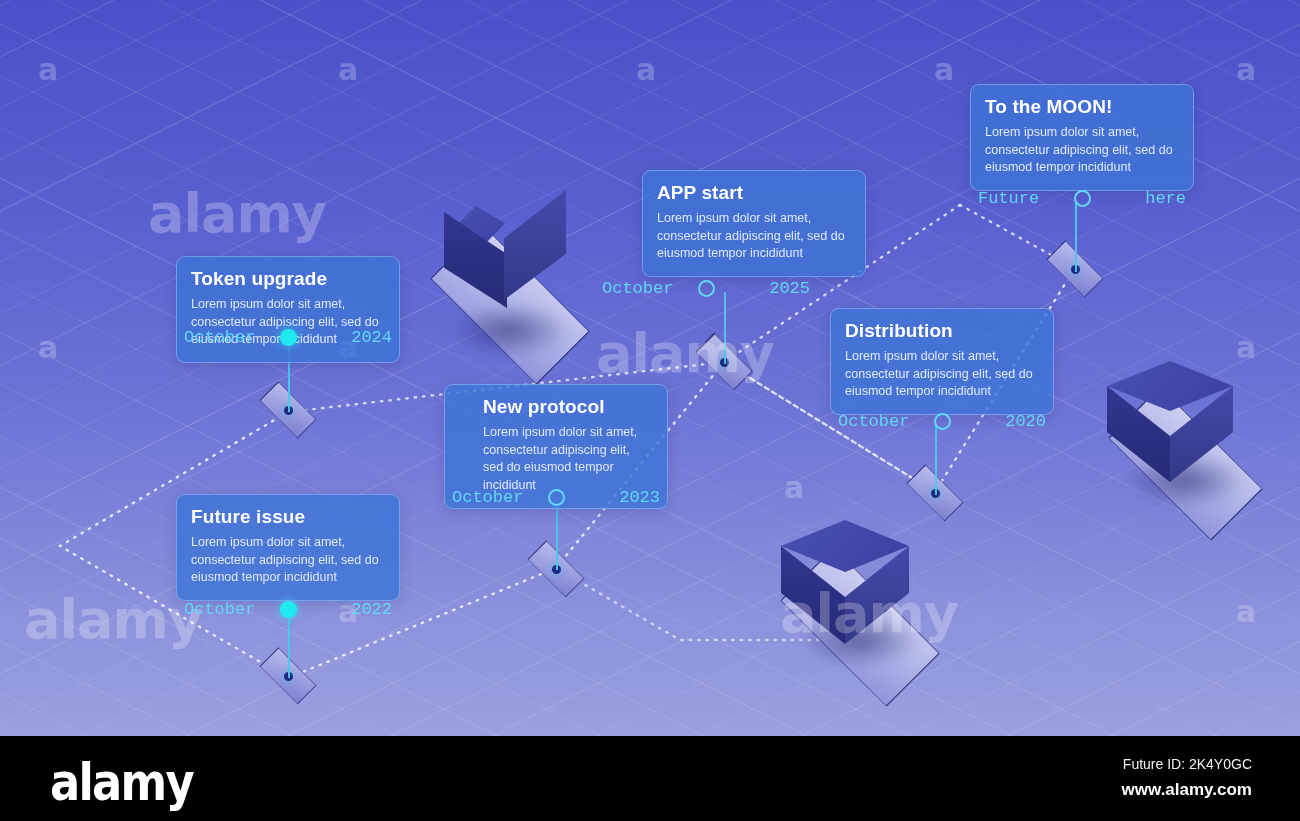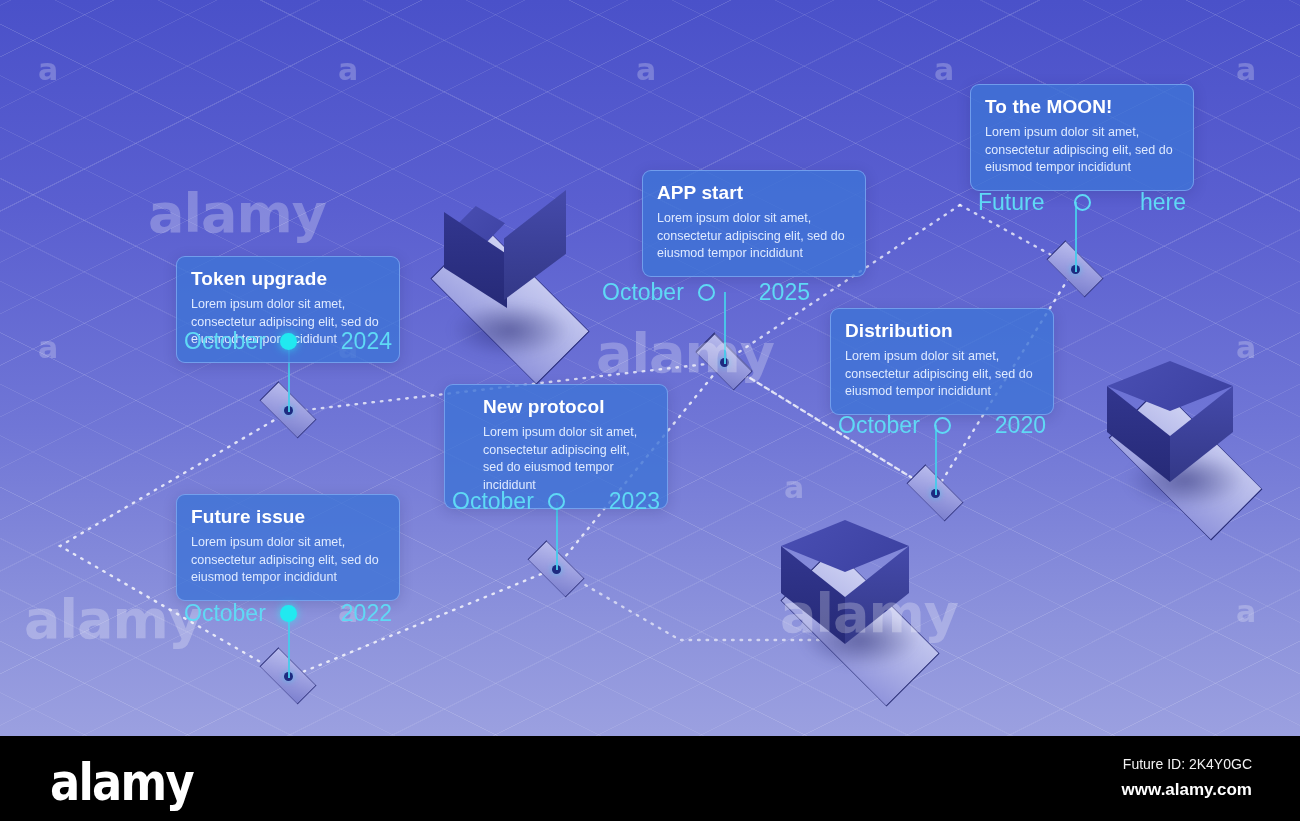--- a/index.html
+++ b/index.html
@@ -54,21 +54,21 @@
     margin-bottom:6px; line-height:1.15; letter-spacing:.1px;
   }
   .card p {
     font-size:12.5px; line-height:1.42; color:#dfeaff; font-weight:normal;
   }
 
   
   .dater {
     position:absolute; width:224px; display:flex; align-items:center;
     justify-content:space-between; padding:0 8px;
-    font-size:23px; color:#5fd9f5; white-space:nowrap;
+    font-size:17px; color:#5fd9f5; white-space:nowrap;font-family:Liberation Mono, monospace;
   }
   .dater .mo { width:86px; text-align:left; }
   .dater .yr { width:86px; text-align:right; }
   .dot { width:17px; height:17px; border-radius:50%; flex:0 0 auto; }
   .dot.filled { background:#21e9f0; box-shadow:0 0 9px rgba(40,235,245,.75); }
   .dot.hollow { background:transparent; border:2px solid #5fd9f5; }
 
   
   .stem { position:absolute; width:2px; background:#49c9ea; opacity:.95; }
 

